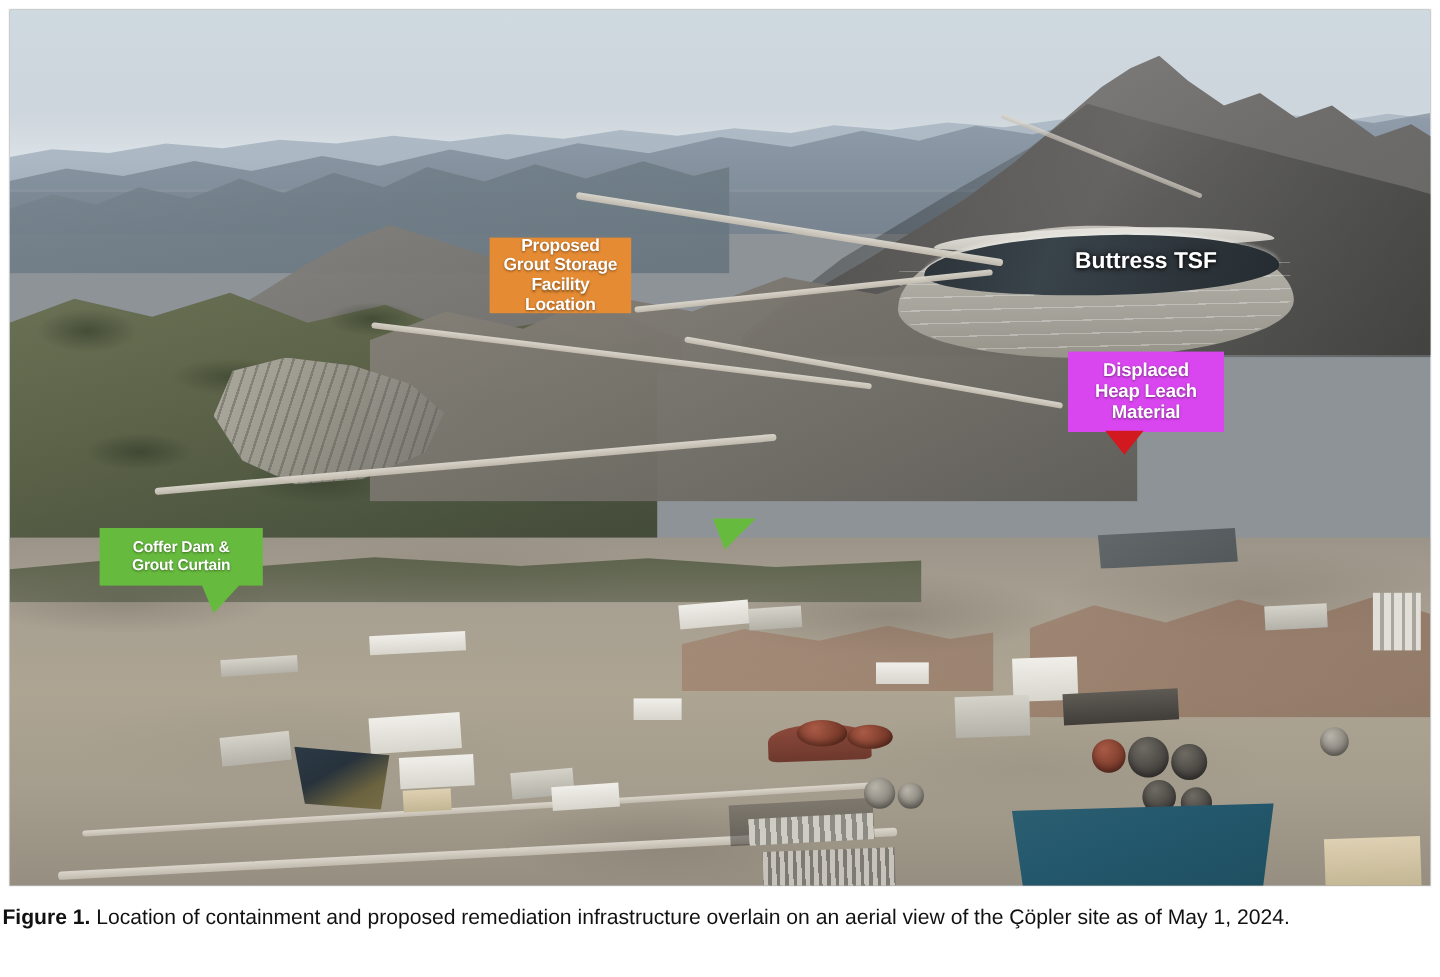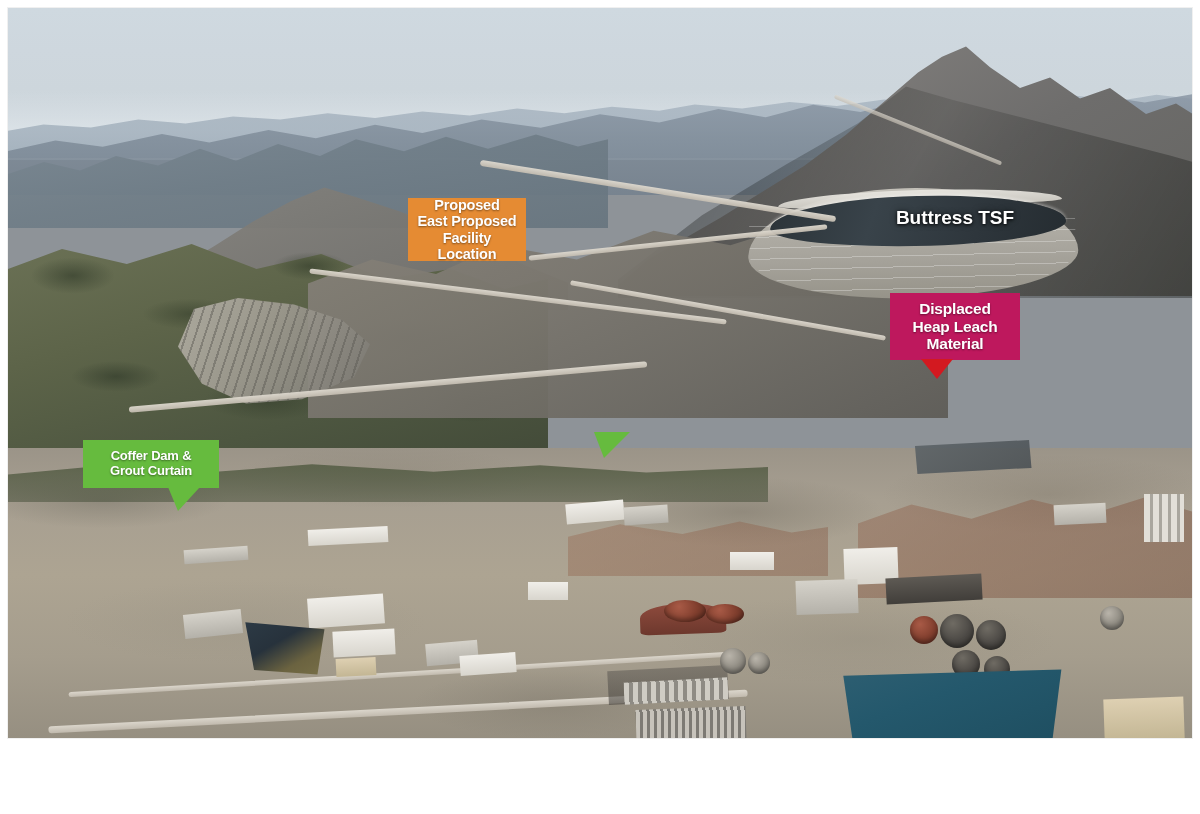--- a/index.html
+++ b/index.html
@@ -289,21 +289,21 @@
     letter-spacing: -0.2px;
     text-shadow: 0 1px 2px rgba(0,0,0,0.45);
     display: flex;
     align-items: center;
     justify-content: center;
     box-sizing: border-box;
     padding: 2px 6px;
   }
   .callout-orange { background: #e58b33; }
   .callout-green  { background: #66bb3e; }
-  .callout-red    { background: #be185d; }
+  .callout-red    { background: #d946ef; }
 
   .ptr { position: absolute; width: 0; height: 0; }
 
   #lbl-proposed-east-storage {
     left: 400px; top: 190px; width: 118px; height: 63px;
     font-size: 14.5px;
   }
   #lbl-existing-tsf {
     left: 872px; top: 197px; width: 150px; height: 26px;
     font-size: 19px;
@@ -441,21 +441,21 @@
 
       <div class="layer" id="pond-mid-small"></div>
       <div class="layer" id="pond-left"></div>
       <div class="layer" id="pond-right-rim"></div>
       <div class="layer" id="pond-right"></div>
 
       <div class="bldg" style="left:628px; top:700px; width:110px; height:34px; background:repeating-linear-gradient(90deg,#c7c3bb 0 4px,#7d7a74 4px 7px); transform:rotate(-2deg);"></div>
 
       <div class="callout callout-orange" id="lbl-proposed-east-storage">
         <span style="white-space:pre-line;">Proposed
-East Proposed
+Grout Storage
 Facility Location</span>
       </div>
 
       <div class="callout" id="lbl-existing-tsf">
         <span style="white-space:pre-line;">Buttress TSF</span>
       </div>
 
       <div class="callout callout-red" id="lbl-displaced-heap">
         <span style="white-space:pre-line;">Displaced
 Heap Leach
@@ -468,14 +468,17 @@
 
       <div class="callout callout-green" id="lbl-coffer-dam">
         <span style="white-space:pre-line;">Coffer Dam &amp;
 Grout Curtain</span>
       </div>
       <div class="ptr" id="ptr-coffer-dam"></div>
 
     </div>
   </div>
 
+  <div id="caption">
+    <span id="caption-label">Figure 1.</span><span> Location of containment and proposed remediation infrastructure overlain on an aerial view of the Çöpler site as of May 1, 2024.</span>
+  </div>
 
 </div>
 
 </body></html>

